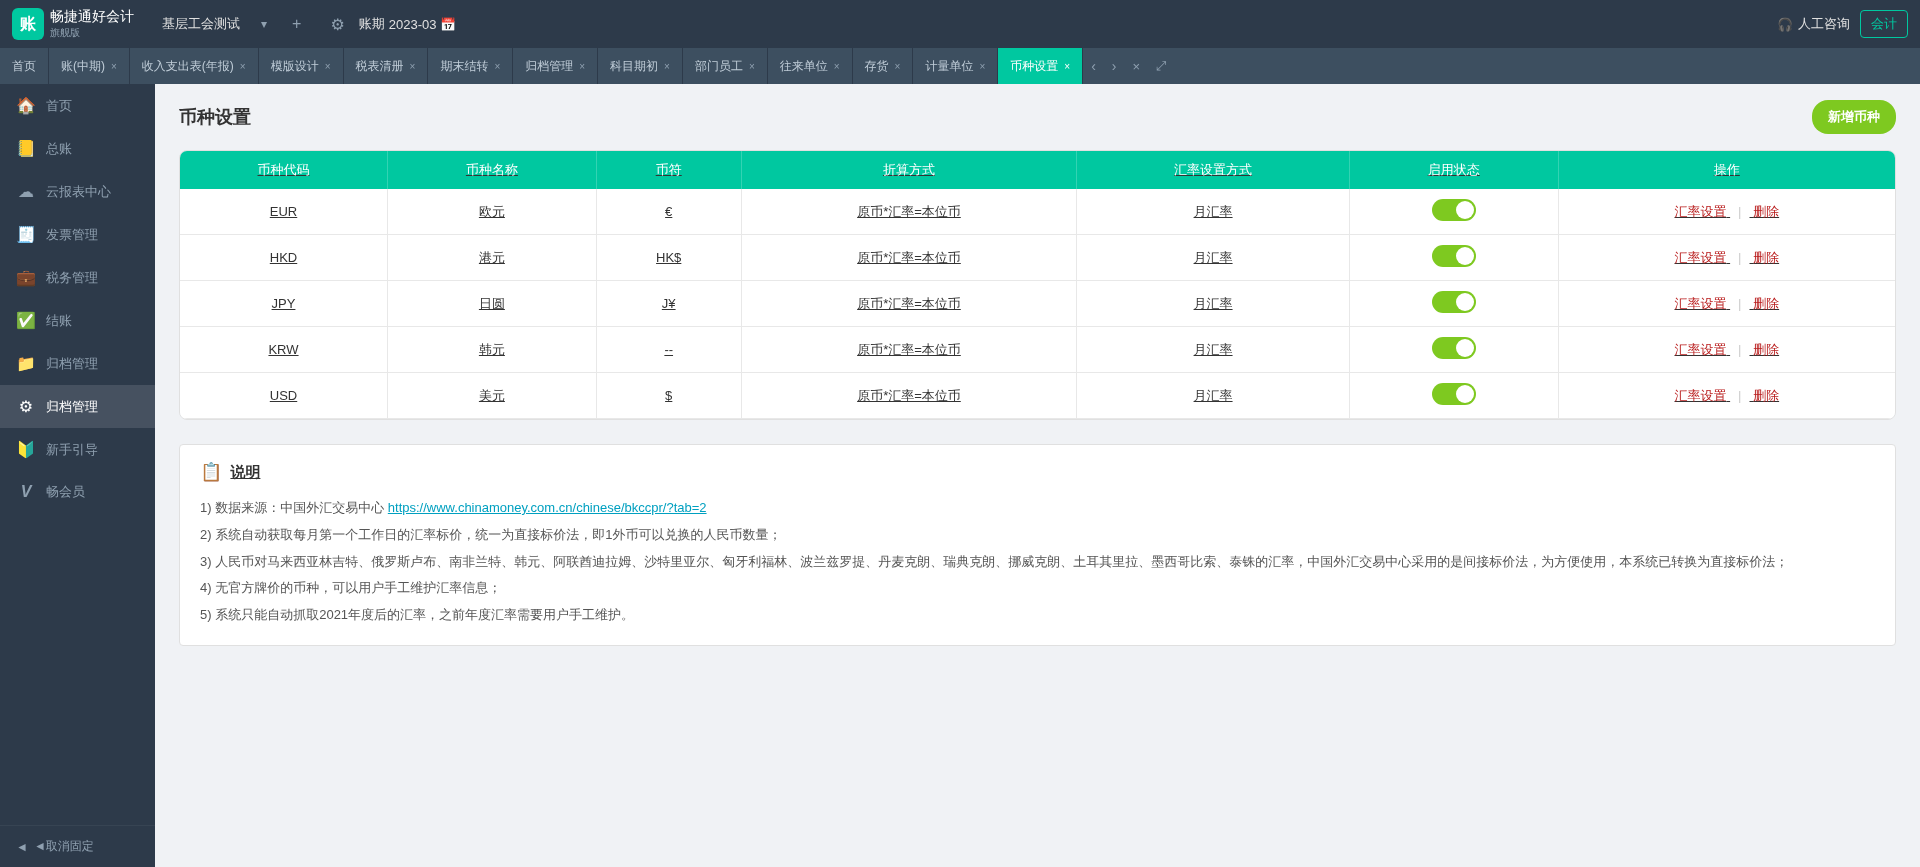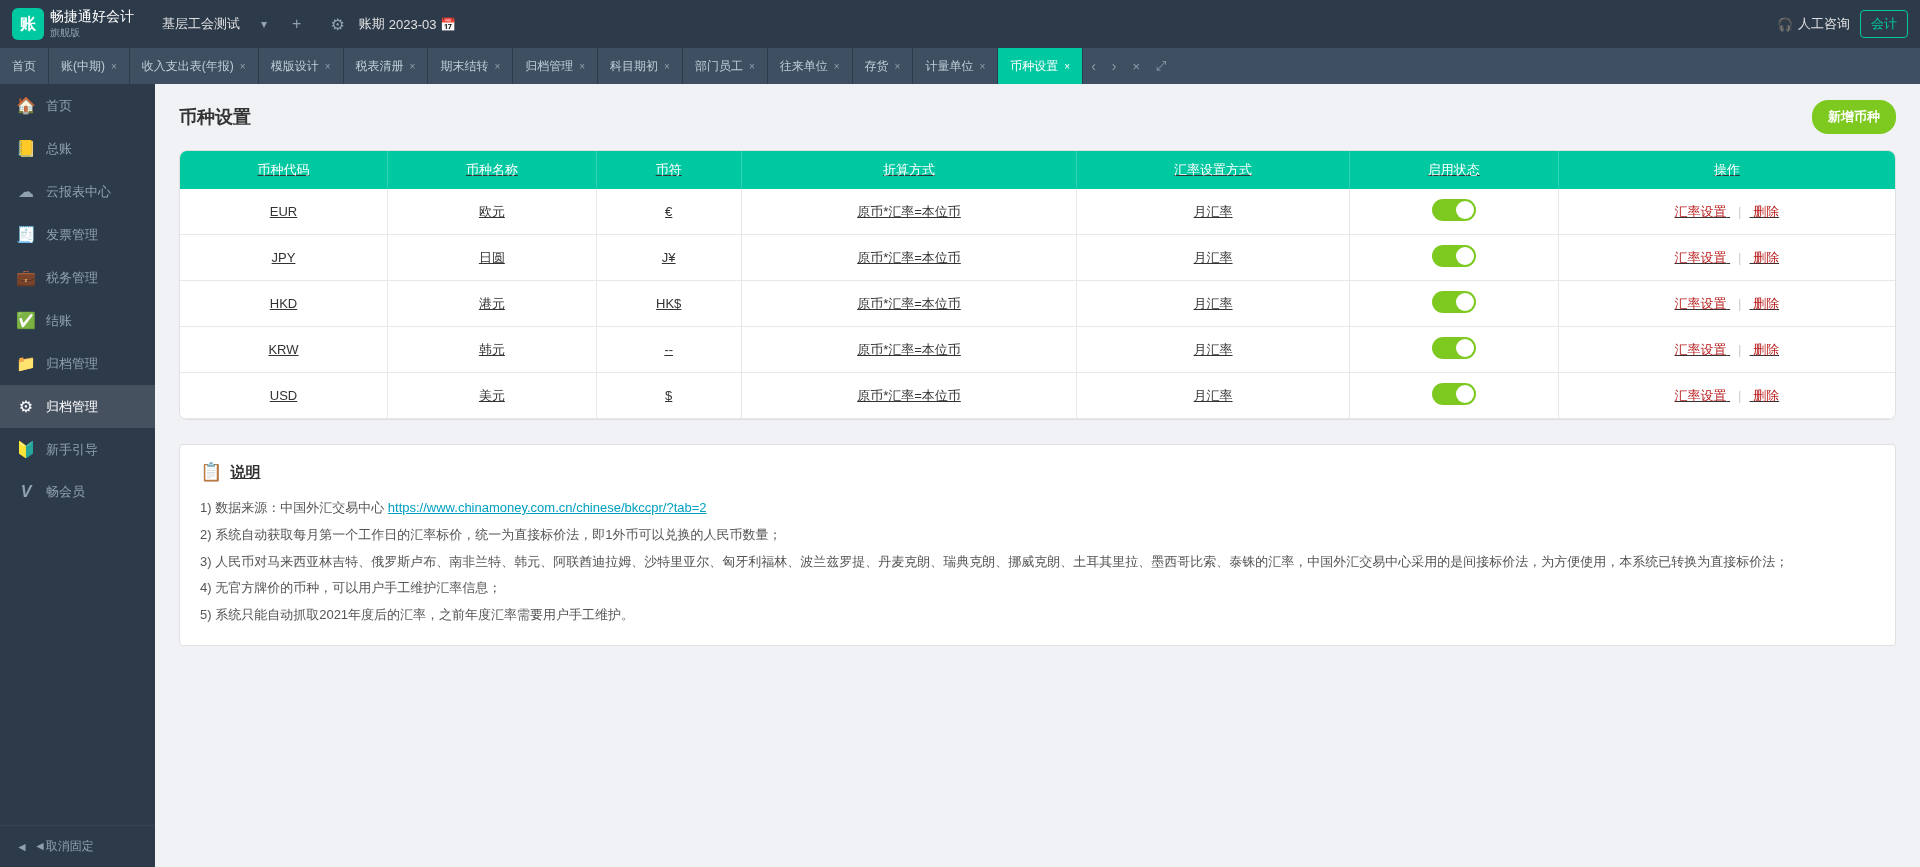--- a/index.html
+++ b/index.html
@@ -250,36 +250,36 @@
               <td>原币*汇率=本位币</td>
               <td>月汇率</td>
               <td><div class="toggle-on"></div></td>
               <td>
                 <a class="action-link">汇率设置</a>
                 <span class="action-sep">|</span>
                 <a class="action-link">删除</a>
               </td>
             </tr>
             <tr>
+              <td>HKD</td>
+              <td>港元</td>
+              <td>HK$</td>
+              <td>原币*汇率=本位币</td>
+              <td>月汇率</td>
+              <td><div class="toggle-on"></div></td>
+              <td>
+                <a class="action-link">汇率设置</a>
+                <span class="action-sep">|</span>
+                <a class="action-link">删除</a>
+              </td>
+            </tr>
+            <tr>
               <td>JPY</td>
               <td>日圆</td>
               <td>J¥</td>
-              <td>原币*汇率=本位币</td>
-              <td>月汇率</td>
-              <td><div class="toggle-on"></div></td>
-              <td>
-                <a class="action-link">汇率设置</a>
-                <span class="action-sep">|</span>
-                <a class="action-link">删除</a>
-              </td>
-            </tr>
-            <tr>
-              <td>HKD</td>
-              <td>港元</td>
-              <td>HK$</td>
               <td>原币*汇率=本位币</td>
               <td>月汇率</td>
               <td><div class="toggle-on"></div></td>
               <td>
                 <a class="action-link">汇率设置</a>
                 <span class="action-sep">|</span>
                 <a class="action-link">删除</a>
               </td>
             </tr>
             <tr>

